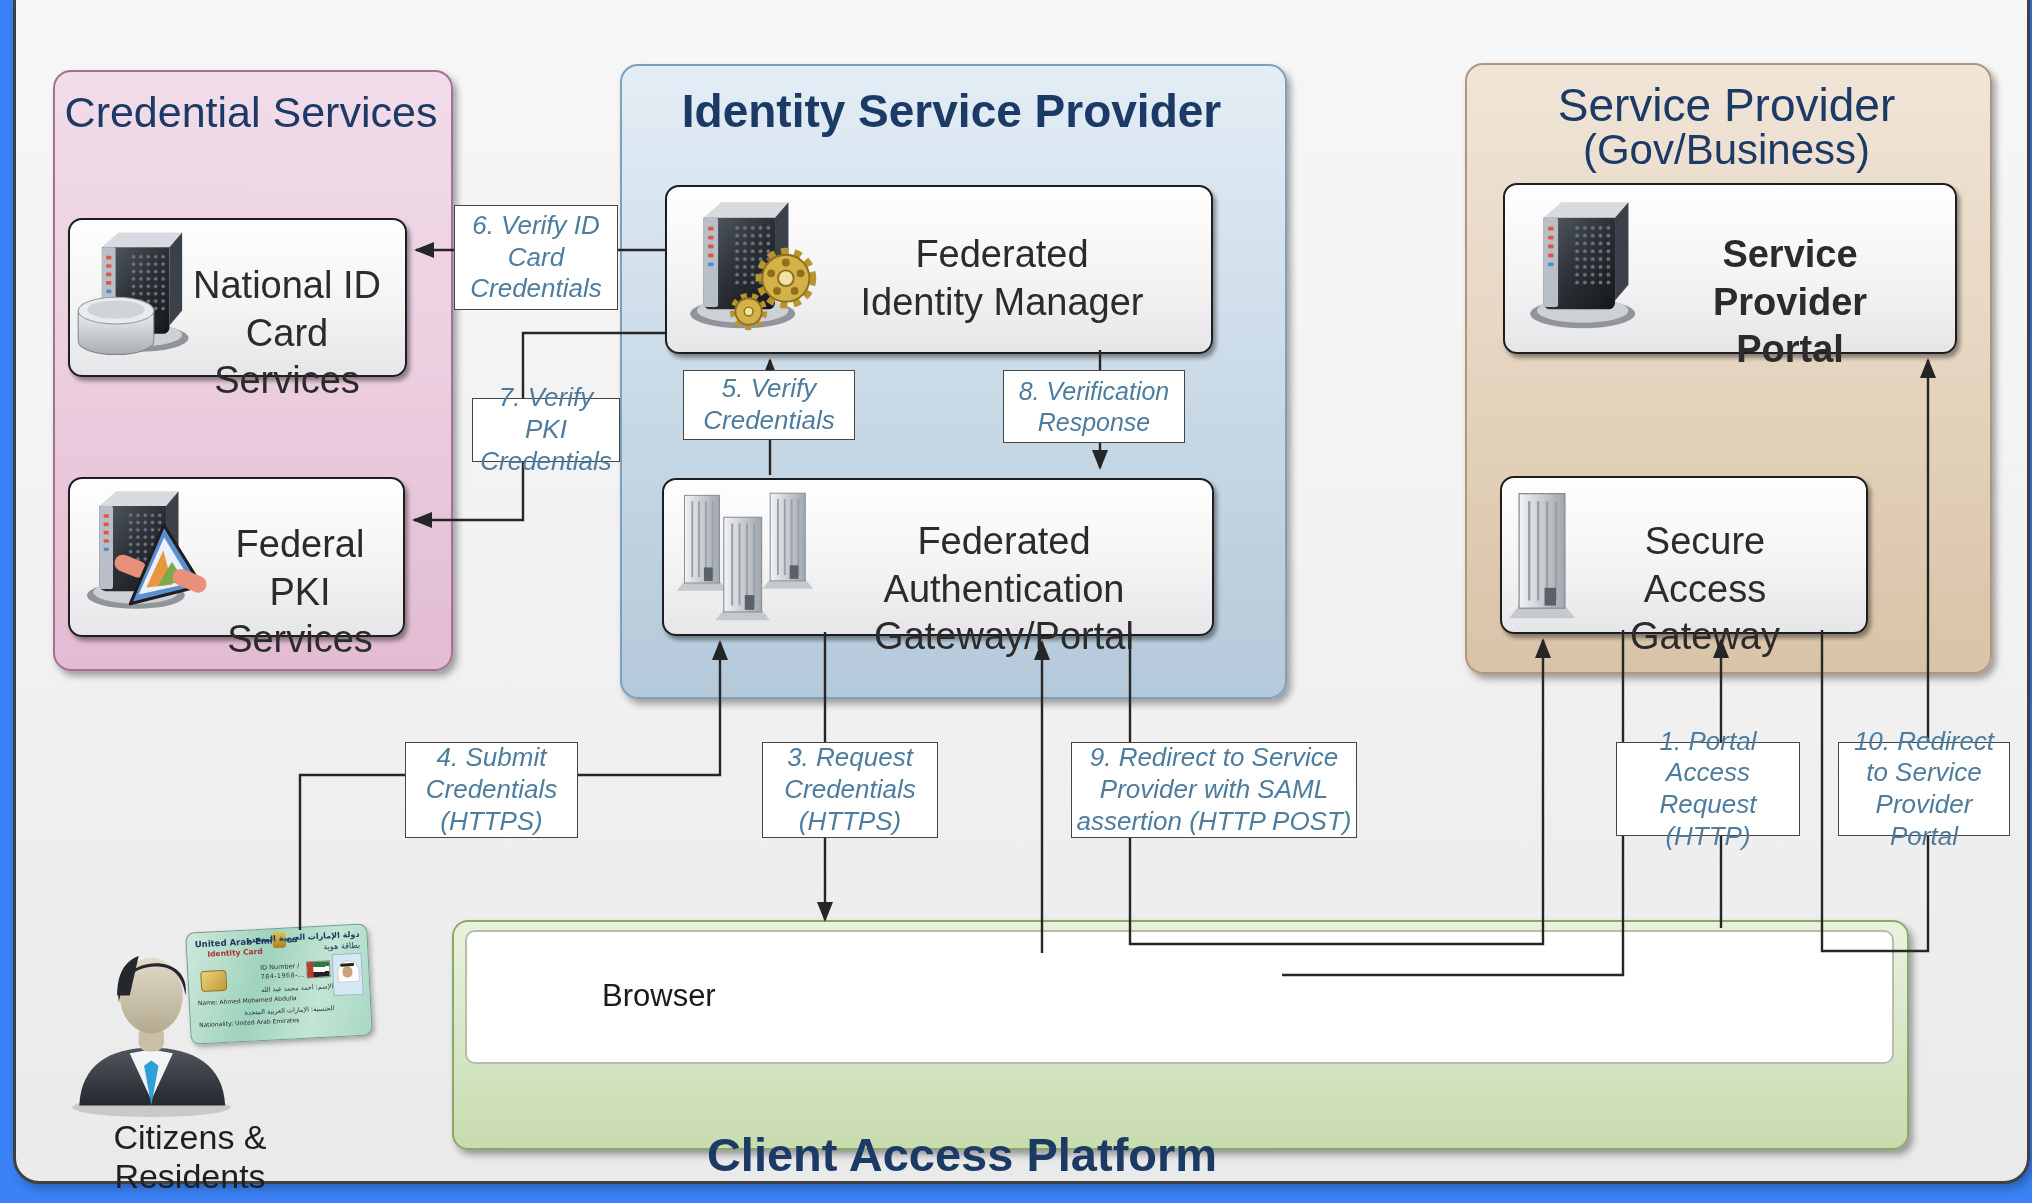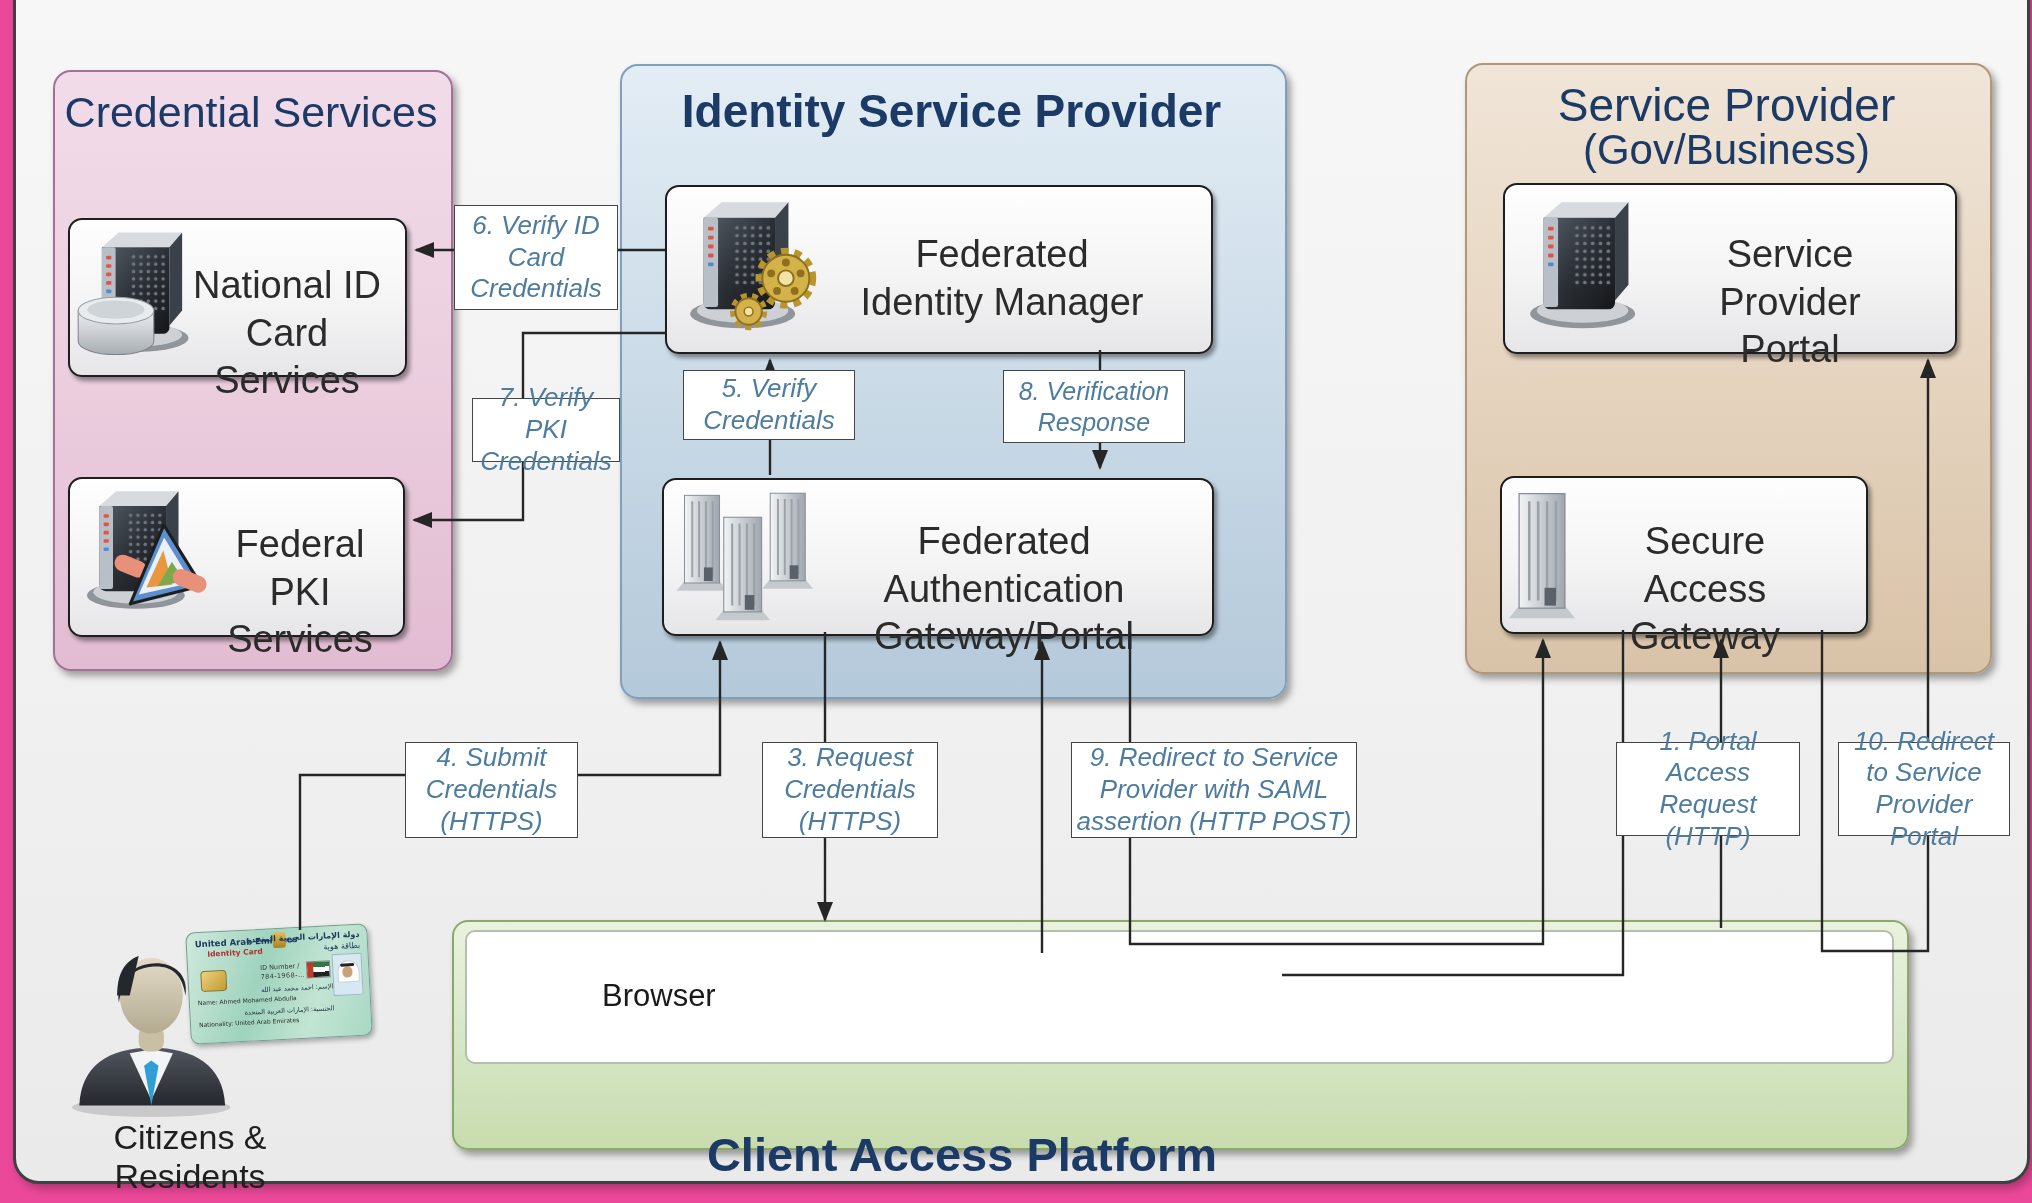--- a/index.html
+++ b/index.html
@@ -1,17 +1,17 @@
 <!DOCTYPE html>
 <html><head>
 <meta charset="utf-8">
 <style>
   html,body{margin:0;padding:0;background:#fff;}
   .stage{position:relative;width:2032px;height:1203px;overflow:hidden;
-         font-family:"Liberation Sans", sans-serif;background:#ec4899;}
+         font-family:"Liberation Sans", sans-serif;background:#3b82f6;}
   .frame{position:absolute;left:13px;top:-26px;width:2011px;height:1204px;
          border:3px solid #3f4042;border-radius:26px;
          background:linear-gradient(180deg,#f7f7f8 0%,#f1f1f2 55%,#eaeaeb 100%);
          box-shadow:4px 5px 8px rgba(0,0,0,.25);}
   
   .panel{position:absolute;border-radius:18px;}
   .p-pink{left:53px;top:70px;width:396px;height:597px;
           background:linear-gradient(180deg,#f2dcea 0%,#ecd0e0 45%,#e2bcd2 100%);
           border:2px solid #a86f96;box-shadow:4px 5px 7px rgba(0,0,0,.35);}
   .p-blue{left:620px;top:64px;width:663px;height:631px;
@@ -34,21 +34,21 @@
   .t-sp2{left:1465px;top:126px;width:523px;font-size:42px;font-weight:400;}
   .t-cap{left:452px;top:1082px;width:1020px;font-size:47px;font-weight:700;margin-top:45px;}
   
   .nbox{position:absolute;background:linear-gradient(180deg,#fefefe 0%,#f4f4f5 55%,#e6e6e8 100%);
         border:2px solid #1e1e1e;border-radius:14px;
         box-shadow:3px 4px 4px rgba(0,0,0,.4);}
   .b-nid{left:68px;top:218px;width:335px;height:155px;}
   .b-pki{left:68px;top:477px;width:333px;height:156px;}
   .b-fim{left:665px;top:185px;width:544px;height:165px;}
   .b-gw {left:662px;top:478px;width:548px;height:154px;}
-  .b-spp{left:1503px;top:183px;width:450px;height:167px;}
+  .b-spp{left:1503px;top:183px;width:450px;height:167px;font-weight:bold;}
   .b-sag{left:1500px;top:476px;width:364px;height:154px;}
   .nlabel{position:absolute;text-align:center;color:#2b2b2b;font-size:38px;line-height:1.25;}
   .icon{position:absolute;}
   
   .flab{position:absolute;display:flex;align-items:center;justify-content:center;
         text-align:center;background:#fff;border:1.6px solid #454545;
         color:#4d7c9e;font-size:26px;line-height:1.22;padding:2px 4px;box-sizing:border-box;z-index:4;font-style:italic;}
   .f1 {left:1616px;top:742px;width:184px;height:94px;}
   .f2 {left:868px;top:953px;width:414px;height:68px;font-size:24px;}
   .f3 {left:762px;top:742px;width:176px;height:96px;}

